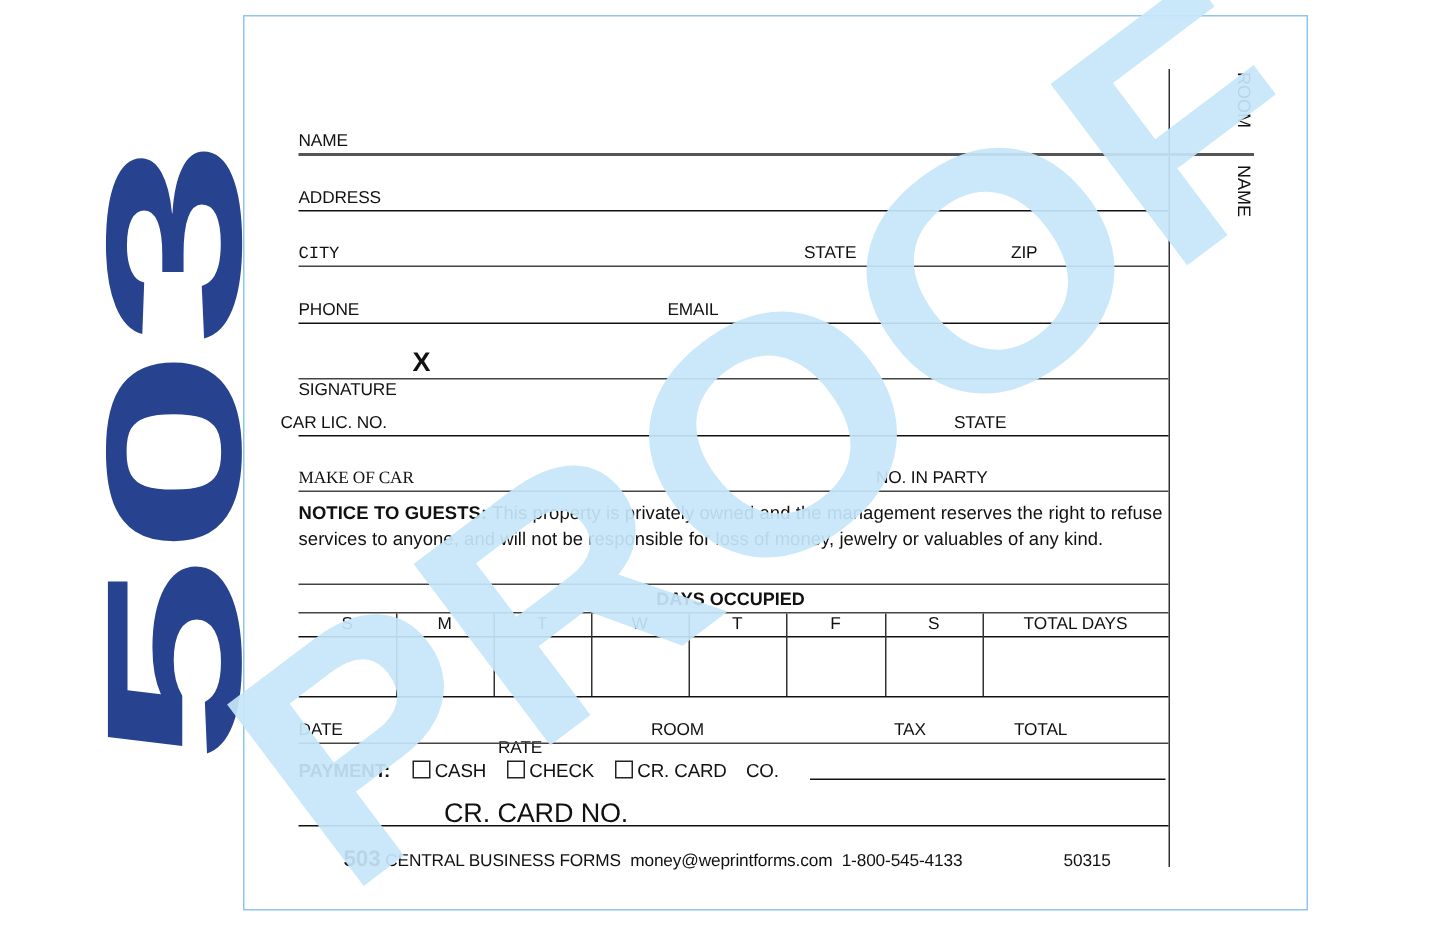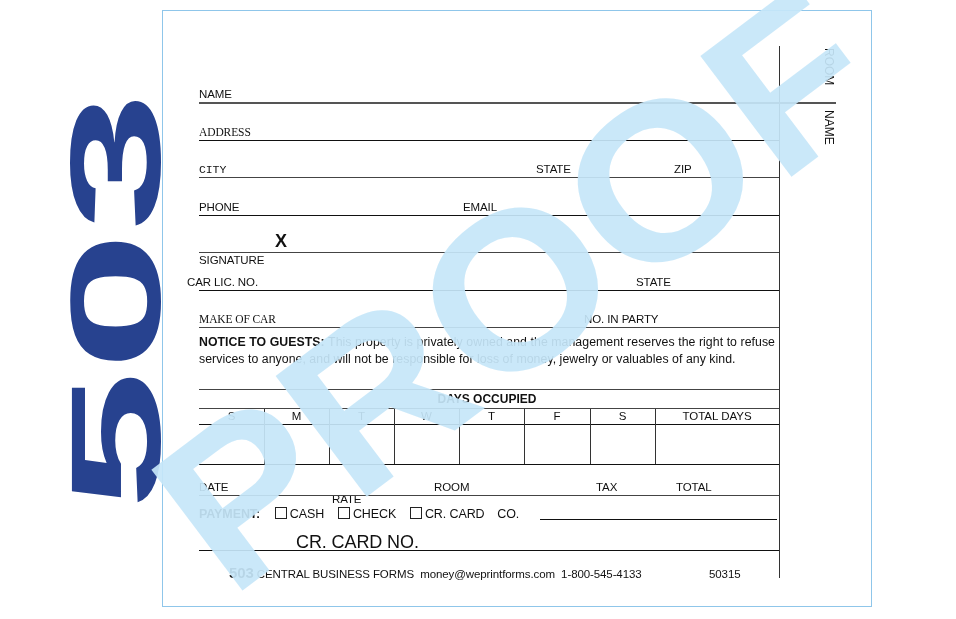--- a/index.html
+++ b/index.html
@@ -31,30 +31,30 @@
 
 <div>
 
   <div class="vl" style="left:779px; top:46px; height:532px;"></div>
   <div class="vert" style="left:822px; top:48px;">ROOM</div>
   <div class="vert" style="left:822px; top:110px;">NAME</div>
 
   <div class="lbl" style="left:199px; top:88px;">NAME</div>
   <div class="hl" style="left:199px; top:102px; width:637px; border-top-width:2px; border-color:#555;"></div>
 
-  <div class="lbl" style="left:199px; top:126px;font-family:Liberation Serif, serif;">ADDRESS</div>
+  <div class="lbl" style="left:199px; top:126px;">ADDRESS</div>
   <div class="hl thin" style="left:199px; top:140px; width:580px;"></div>
 
   <div class="lbl" style="left:199px; top:163px;font-family:Liberation Mono, monospace;">CITY</div>
   <div class="lbl" style="left:536px; top:163px;">STATE</div>
   <div class="lbl" style="left:674px; top:163px;">ZIP</div>
   <div class="hl" style="left:199px; top:177px; width:580px;"></div>
 
   <div class="lbl" style="left:199px; top:201px;">PHONE</div>
-  <div class="lbl" style="left:463px; top:201px;">EMAIL</div>
+  <div class="lbl" style="left:445px; top:201px;">EMAIL</div>
   <div class="hl thin" style="left:199px; top:215px; width:580px;"></div>
 
   <div class="lbl" style="left:199px; top:254px;">SIGNATURE</div>
   <div class="lbl" style="left:275px; top:232px; font-size:18px; line-height:18px; font-weight:bold;">X</div>
   <div class="hl" style="left:199px; top:252px; width:580px;"></div>
 
   <div class="lbl" style="left:187px; top:276px;">CAR LIC. NO.</div>
   <div class="lbl" style="left:636px; top:276px;">STATE</div>
   <div class="hl thin" style="left:199px; top:290px; width:580px;"></div>
 

